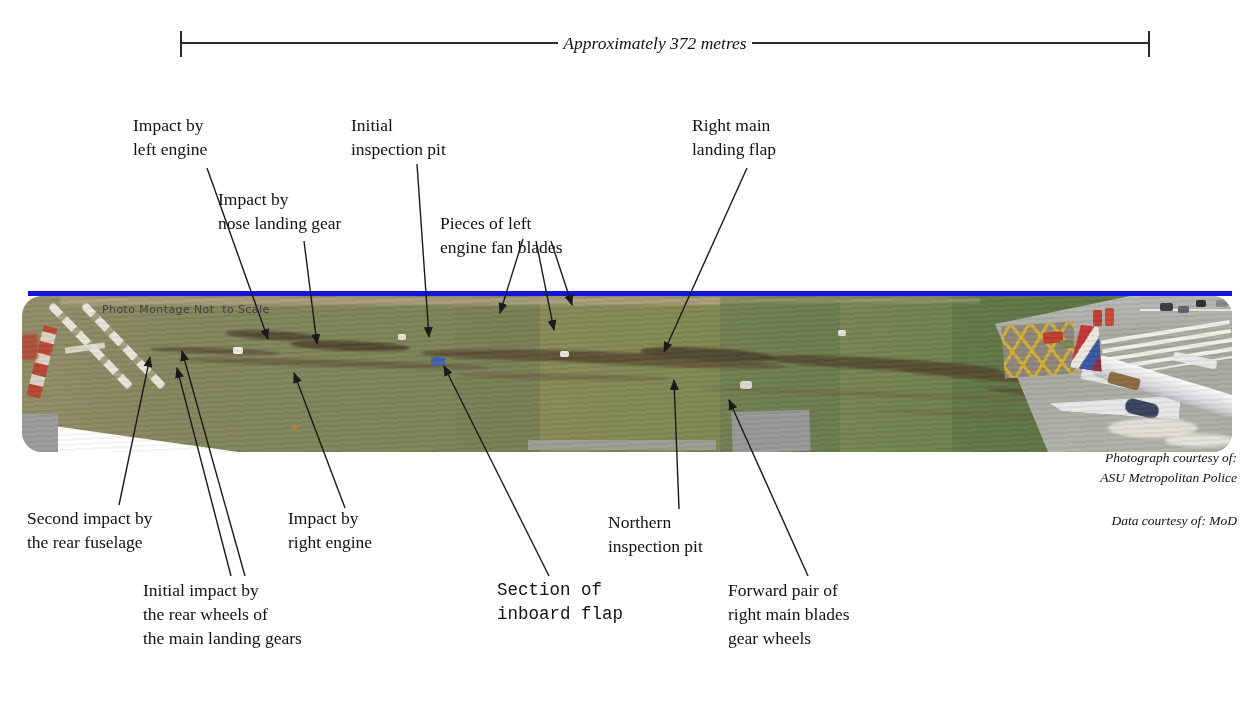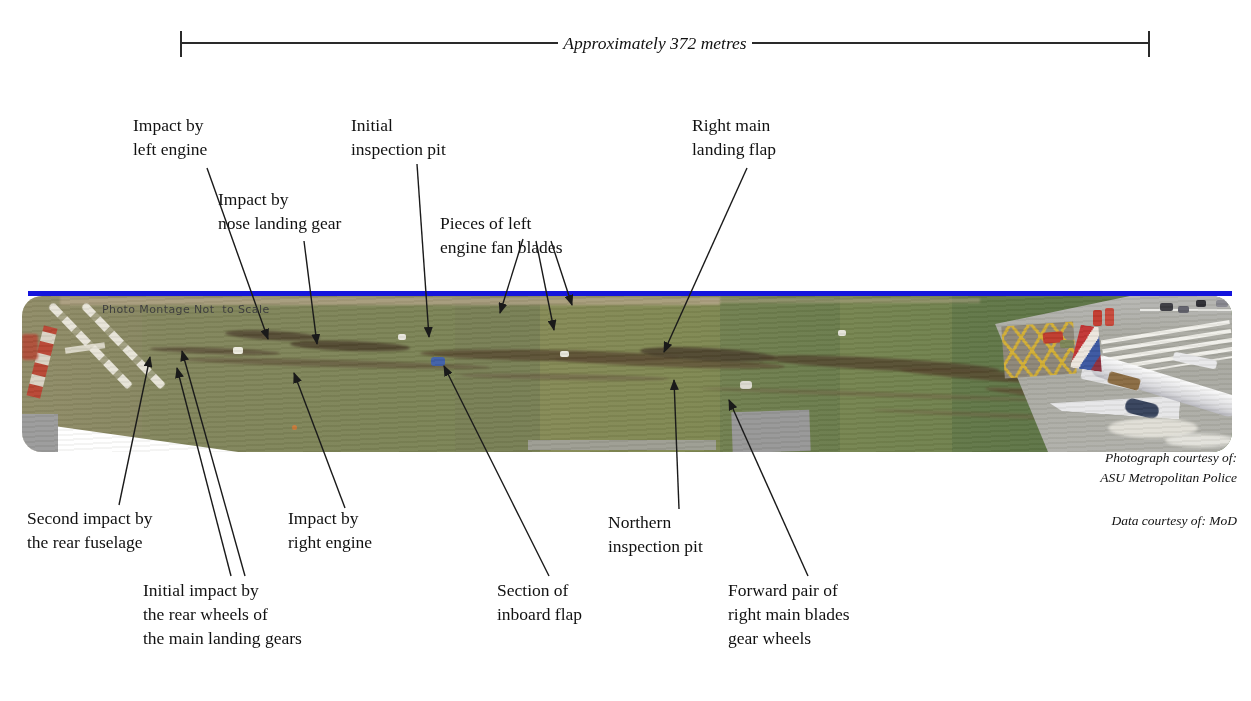--- a/index.html
+++ b/index.html
@@ -123,21 +123,21 @@
 
   <div class="lbl" style="left:27px;top:506px;width:182px;">Second impact by
 the rear fuselage</div>
   <div class="lbl" style="left:288px;top:506px;width:140px;">Impact by
 right engine</div>
   <div class="lbl" style="left:608px;top:510px;width:140px;">Northern
 inspection pit</div>
   <div class="lbl" style="left:143px;top:578px;width:236px;">Initial impact by
 the rear wheels of
 the main landing gears</div>
-  <div class="lbl" style="left:497px;top:578px;width:140px;">Section of
+  <div class="lbl" style="left:497px;top:578px;width:140px;font-family:Liberation Mono, monospace;">Section of
 inboard flap</div>
   <div class="lbl" style="left:728px;top:578px;width:184px;">Forward pair of
 right main blades
 gear wheels</div>
 
   <div class="credit" style="left:972px;top:511px;width:265px;">Data courtesy of: MoD</div>
   <div class="credit" style="left:972px;top:448px;width:265px;">Photograph courtesy of:
 ASU Metropolitan Police</div>
 
   <svg id="arrows" width="1251" height="701" viewBox="0 0 1251 701">

